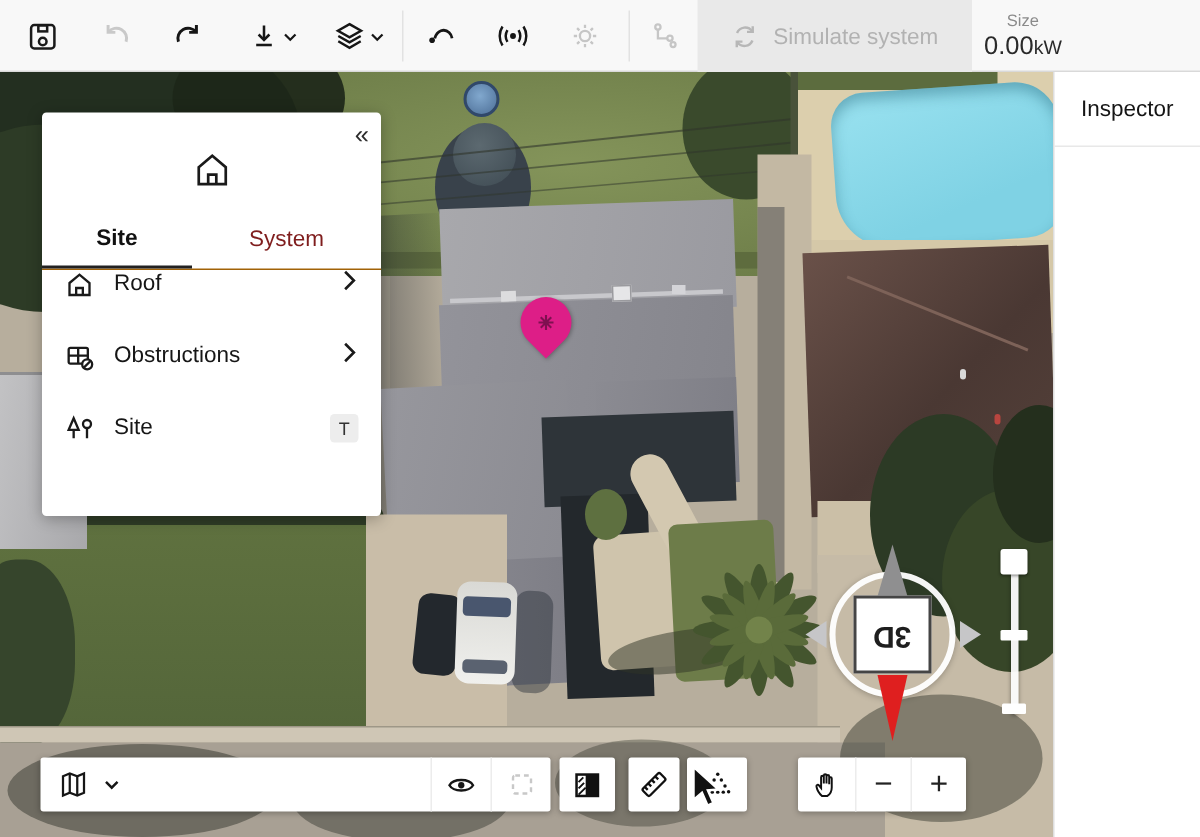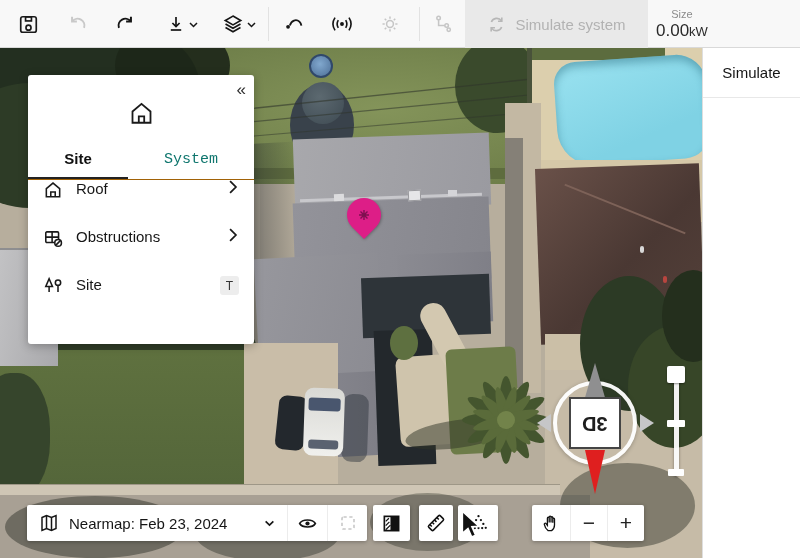--- a/index.html
+++ b/index.html
@@ -36,21 +36,21 @@
 
   
   .panel { position:absolute; left:28px; top:27px; width:226px; height:269px; background:#fff;
            border-radius:3px; box-shadow:0 2px 10px rgba(0,0,0,.28); z-index:30; }
   .collapse { position:absolute; right:9px; top:5px; font-size:17px; color:#2d2d2d; cursor:pointer;
               letter-spacing:-1px; }
   .panel-home { display:flex; justify-content:center; padding-top:25px; }
   .tabs { display:flex; margin-top:12px; border-bottom:1px solid #a16207; height:41px; }
   .tab { display:flex; align-items:center; justify-content:center; font-size:15px; cursor:pointer; }
   .tab.active { width:100px; font-weight:700; color:#111; border-bottom:2px solid #222; }
-  .tab.idle { flex:1; color:#0f766e;font-family:Liberation Mono, monospace; }
+  .tab.idle { flex:1; color:#7f1d1d; }
   .mrow { height:48px; display:flex; align-items:flex-start; padding:0 15px; cursor:pointer; }
   .mrow .lbl { font-size:15px; color:#161616; margin-left:13px; flex:1; }
   .kbd { width:19px; height:19px; background:#ededed; border-radius:3px; font-size:12px; color:#333;
          display:flex; align-items:center; justify-content:center; }
 
   
   .pin { position:absolute; left:347px; top:150px; width:34px; height:34px; background:#dd1e87;
          border-radius:50% 50% 50% 0; transform:rotate(-45deg); z-index:20;
          box-shadow:0 1px 3px rgba(0,0,0,.3); }
   .pin-glyph { position:absolute; left:11px; top:11px; transform:rotate(45deg); }
@@ -365,21 +365,20 @@
     <div class="z-end"></div>
   </div>
 
   <div class="bbar">
     <div class="bgroup" style="left:27px">
       <div class="bseg imagery">
         <svg width="20" height="20" viewBox="0 0 20 20" fill="none" stroke="#161616" stroke-width="1.5">
           <path d="M3 4.5 L7.5 2.6 L12.5 4.5 L17 2.6 V15.5 L12.5 17.4 L7.5 15.5 L3 17.4 Z"></path>
           <path d="M7.5 2.6 V15.5 M12.5 4.5 V17.4"></path>
         </svg>
-        <span class="lbl">Nearmap: Feb 23, 2024</span>
         <svg width="11" height="11" viewBox="0 0 10 10" fill="none" stroke="#161616" stroke-width="1.5">
           <polyline points="1.5,3 5,6.5 8.5,3"></polyline>
         </svg>
       </div>
       <div class="bseg sq">
         <svg width="21" height="21" viewBox="0 0 20 20" fill="none" stroke="#161616" stroke-width="1.5">
           <path d="M2.5 10 C5 5.6 15 5.6 17.5 10 C15 14.4 5 14.4 2.5 10 Z"></path>
           <circle cx="10" cy="10" r="2" fill="#161616" stroke="none"></circle>
         </svg>
       </div>
@@ -434,14 +433,14 @@
   </div>
 
   <div class="cursor">
     <svg width="22" height="30" viewBox="0 0 18 26">
       <path d="M1.5 1 L1.5 20.2 L6.4 16 L9.6 23.4 L13 21.9 L9.8 14.6 L16 14.2 Z" fill="#111" stroke="#fff" stroke-width="1.4"></path>
     </svg>
   </div>
 </div>
 
 <div class="inspector">
-  <div class="hd">Simulate</div>
+  <div class="hd">Inspector</div>
 </div>
 
 </body></html>

